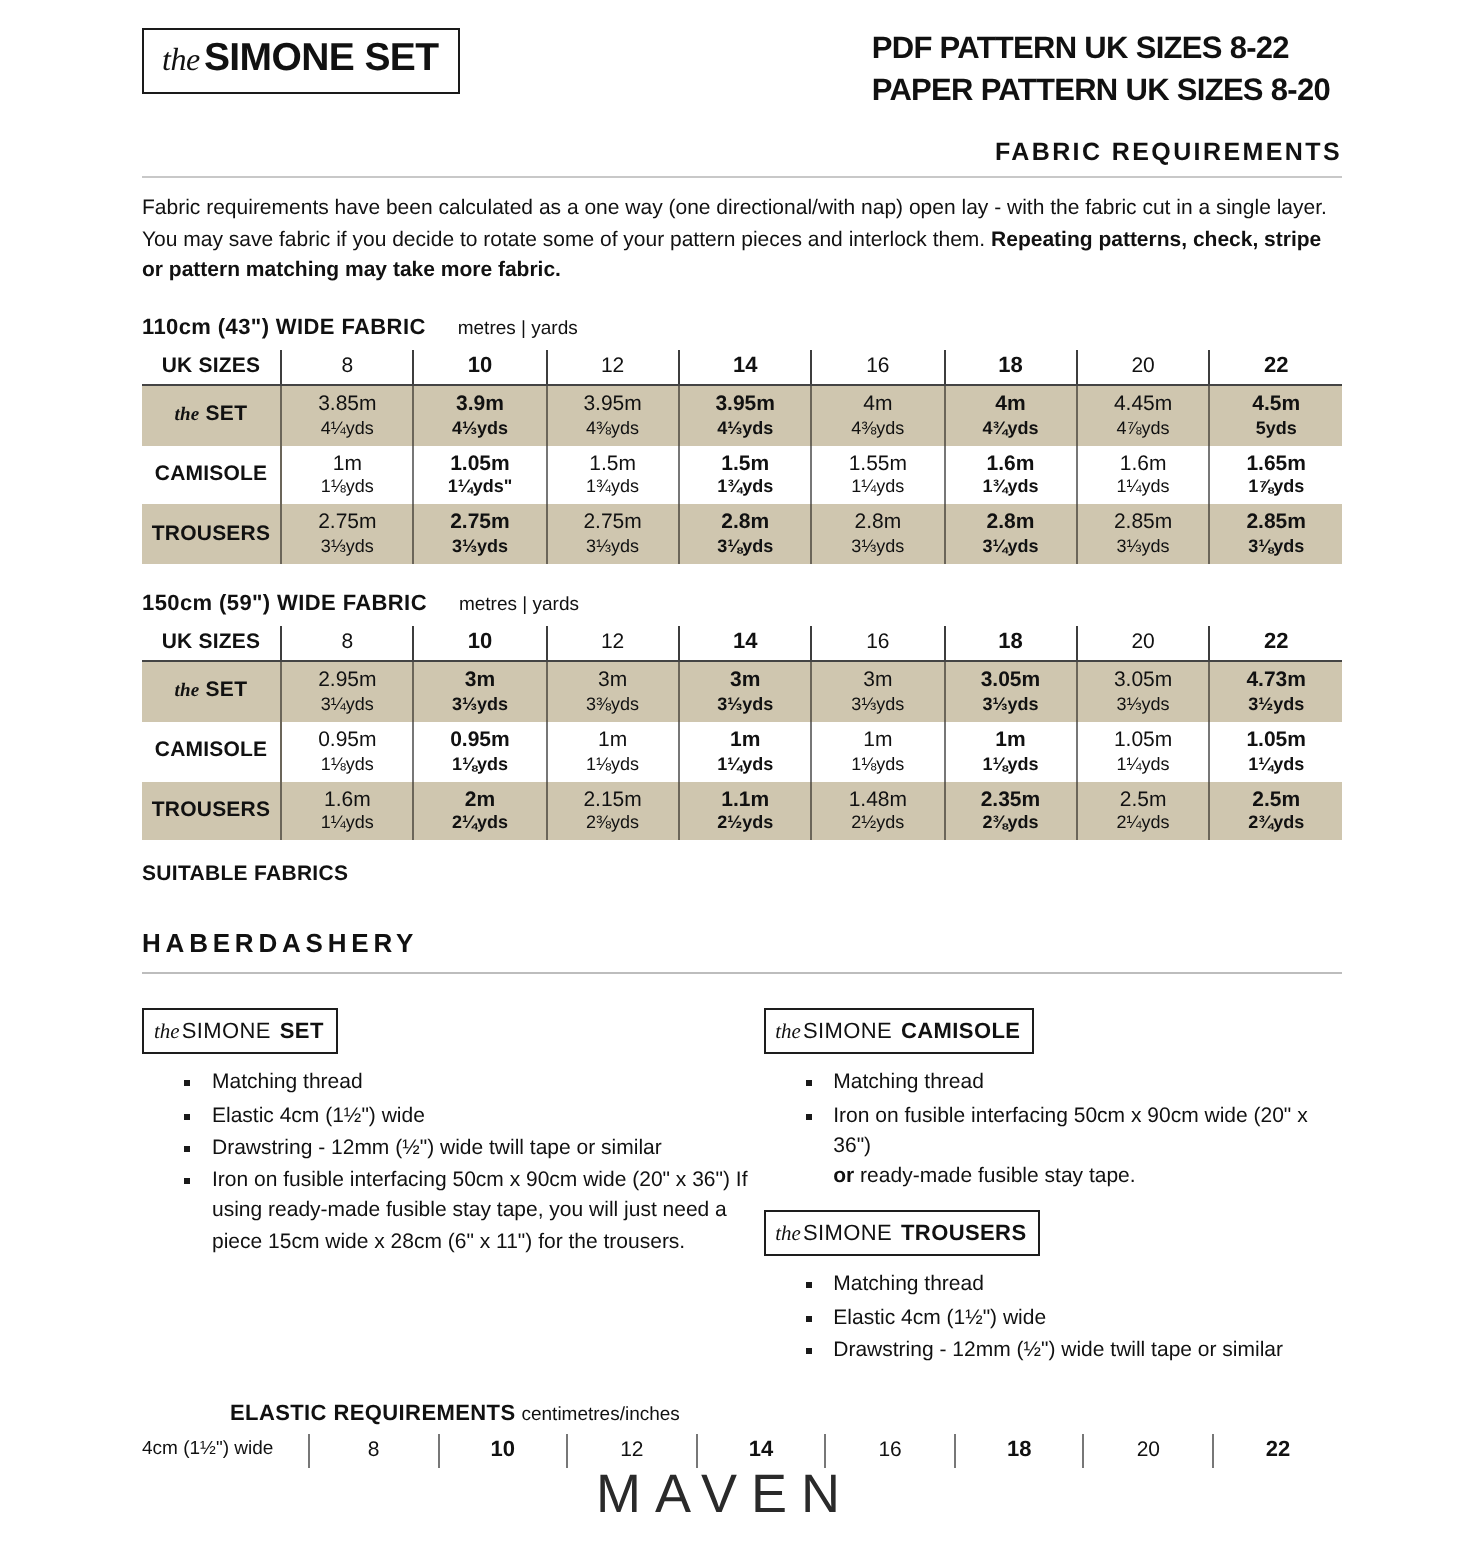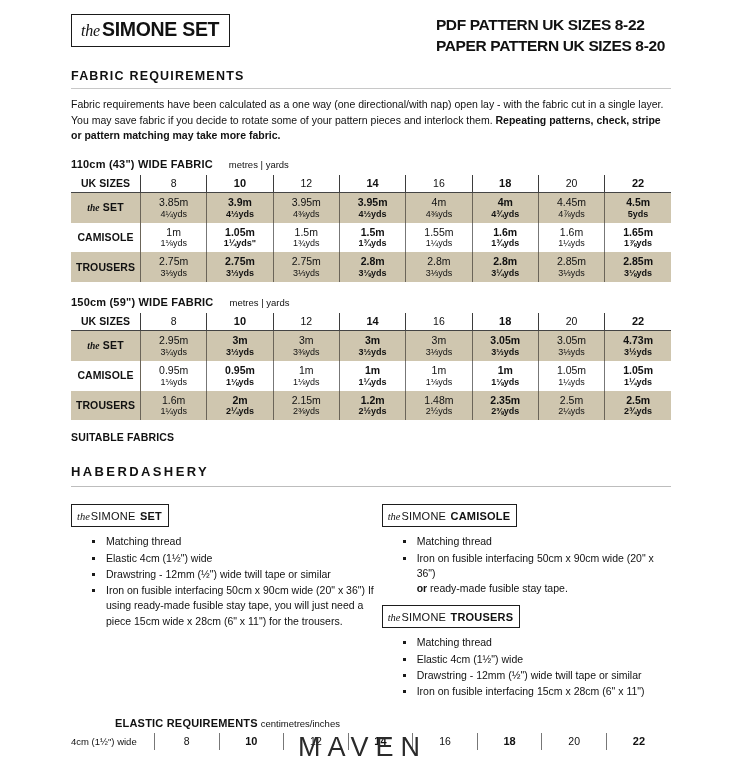--- a/index.html
+++ b/index.html
@@ -59,20 +59,21 @@
     line-height: 1.33;
     white-space: nowrap;
   }
 
   
   .sec-title {
     font-weight: bold;
     font-size: 12.5px;
     letter-spacing: 1.2px;
     margin-top: 13px;
+    text-align: right;
   }
   .hr {
     border: 0;
     border-top: 1px solid #c8c8c8;
     margin: 5px 0 0 0;
   }
   .hr-dark {
     border: 0;
     border-top: 1px solid #bdbdbd;
     margin: 7px 0 0 0;
@@ -529,21 +530,21 @@
           </td>
         <td class="b">
             <span class="v1">2m</span>
             <span class="v2">2¼yds</span>
           </td>
         <td>
             <span class="v1">2.15m</span>
             <span class="v2">2⅜yds</span>
           </td>
         <td class="b">
-            <span class="v1">1.2m</span>
+            <span class="v1">1.1m</span>
             <span class="v2">2½yds</span>
           </td>
         <td>
             <span class="v1">1.48m</span>
             <span class="v2">2½yds</span>
           </td>
         <td class="b">
             <span class="v1">2.35m</span>
             <span class="v2">2⅜yds</span>
           </td>
@@ -592,21 +593,20 @@
 
       <div style="margin-top:9px">
         <span class="tagbox">
           <span class="it">the</span><span class="rg">SIMONE</span> <span class="bd">TROUSERS</span>
         </span>
       </div>
       <ul class="hab">
         <li>Matching thread</li>
         <li>Elastic 4cm (1½") wide</li>
         <li>Drawstring - 12mm (½") wide twill tape or similar</li>
-        <li>Iron on fusible interfacing 15cm x 28cm (6" x 11")</li>
       </ul>
     </div>
   </div>
 
   <div class="small-cap">
     <span>ELASTIC REQUIREMENTS</span><span class="unit">centimetres/inches</span>
   </div>
   <table class="sm">
     <tbody>
       <tr class="hdr">

